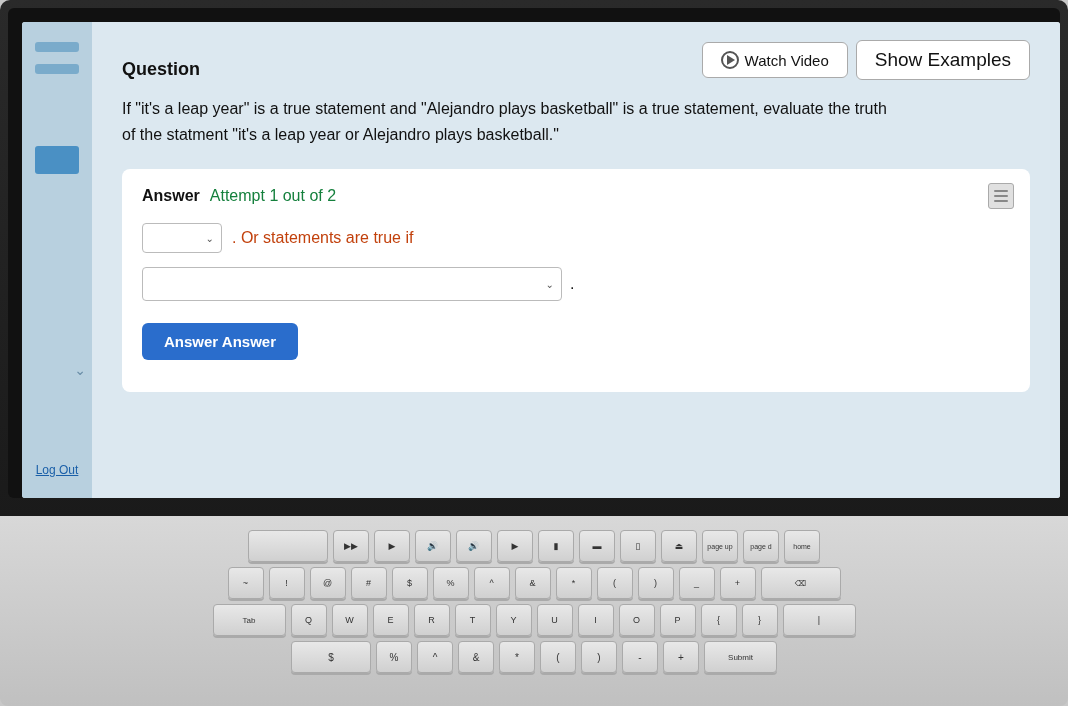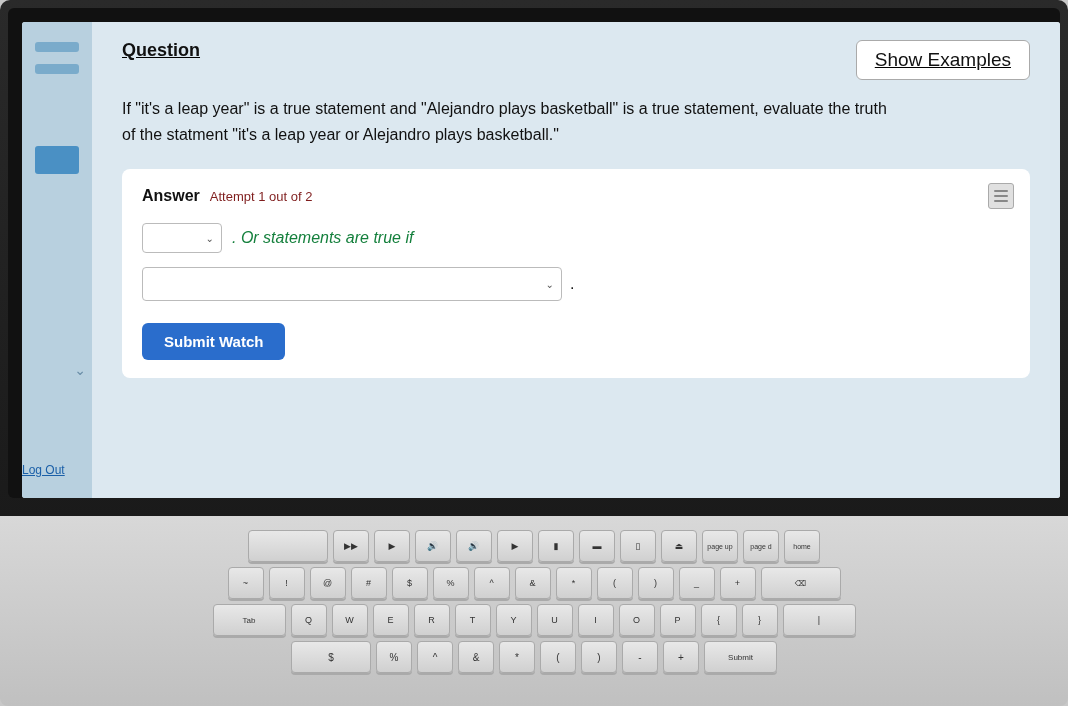--- a/index.html
+++ b/index.html
@@ -71,21 +71,21 @@
       background: #4a90c4;
       border-radius: 3px;
       margin-top: 60px;
     }
 
     .sidebar-bottom {
       position: absolute;
       bottom: 20px;
       left: 0;
       width: 70px;
-      text-align: left;
+      text-align: center;
     }
 
     .log-out-link {
       font-size: 12px;
       color: #1a5fa8;
       text-decoration: underline;
       cursor: pointer;
     }
 
     
@@ -95,24 +95,23 @@
       top: 0;
       width: calc(1038px - 70px);
       height: 100%;
       background: #dce8f0;
       padding: 18px 30px 18px 30px;
     }
 
     
     .question-header {
       display: flex;
-      align-items: flex-start;
+      align-items: flex-end;
       justify-content: space-between;
       margin-bottom: 16px;
-      text-decoration: underline;
     }
 
     .question-label {
       font-size: 18px;
       font-weight: bold;
       color: #111;
     }
 
     .header-buttons {
       display: flex;
@@ -171,40 +170,40 @@
       color: #111;
       line-height: 1.6;
       margin-bottom: 22px;
       max-width: 780px;
     }
 
     
     .answer-box {
       background: white;
       border-radius: 8px;
-      padding: 18px 20px 18px 20px;
+      padding: 18px 20px 32px 20px;
       position: relative;
     }
 
     .answer-header {
       display: flex;
       align-items: baseline;
       gap: 10px;
       margin-bottom: 18px;
     }
 
     .answer-label {
       font-size: 16px;
       font-weight: bold;
       color: #111;
     }
 
     .attempt-text {
-      font-size: 13px;
-      color: #7f1d1d;
+      font-size: 16px;
+      color: #15803d;
     }
 
     
     .notepad-icon {
       position: absolute;
       top: 14px;
       right: 16px;
       width: 26px;
       height: 26px;
       background: #e0e0e0;
@@ -261,22 +260,21 @@
       right: 8px;
       top: 50%;
       transform: translateY(-50%);
       pointer-events: none;
       font-size: 10px;
       color: #555;
     }
 
     .or-statements-text {
       font-size: 16px;
-      color: #15803d;
-      font-style: italic;
+      color: #c2410c;
     }
 
     
     .second-dropdown-row {
       display: flex;
       align-items: center;
       gap: 8px;
       margin-bottom: 22px;
     }
 
@@ -401,20 +399,26 @@
         <div class="sidebar-bottom">
           <span class="log-out-link">Log Out</span>
         </div>
       </div>
 
       <div class="main-area">
 
         <div class="question-header">
           <div class="question-label">Question</div>
           <div class="header-buttons">
+            <button class="btn-watch-video">
+              <span class="play-icon">
+                <span class="play-triangle"></span>
+              </span>
+              <span>Watch Video</span>
+            </button>
             <button class="btn-show-examples">Show Examples</button>
           </div>
         </div>
 
         <div class="question-text">If "it's a leap year" is a true statement and "Alejandro plays basketball" is a true statement, evaluate the truth of the statment "it's a leap year or Alejandro plays basketball."</div>
 
         <div class="answer-box">
 
           
           <div class="notepad-icon">
@@ -452,21 +456,21 @@
                 <option value="at_least_one">at least one component is true</option>
                 <option value="both">both components are true</option>
                 <option value="neither">neither component is true</option>
               </select>
               <span class="dropdown-chevron">⌄</span>
             </div>
             <span class="period-text">.</span>
           </div>
 
           
-          <button class="submit-btn">Submit Watch</button>
+          <button class="submit-btn">Answer Answer</button>
 
         </div>
       </div>
     </div>
   </div>
 </div>
 
 <div class="keyboard-area">
   <div class="keyboard-rows-wrapper">
     <div class="keyboard-row">

